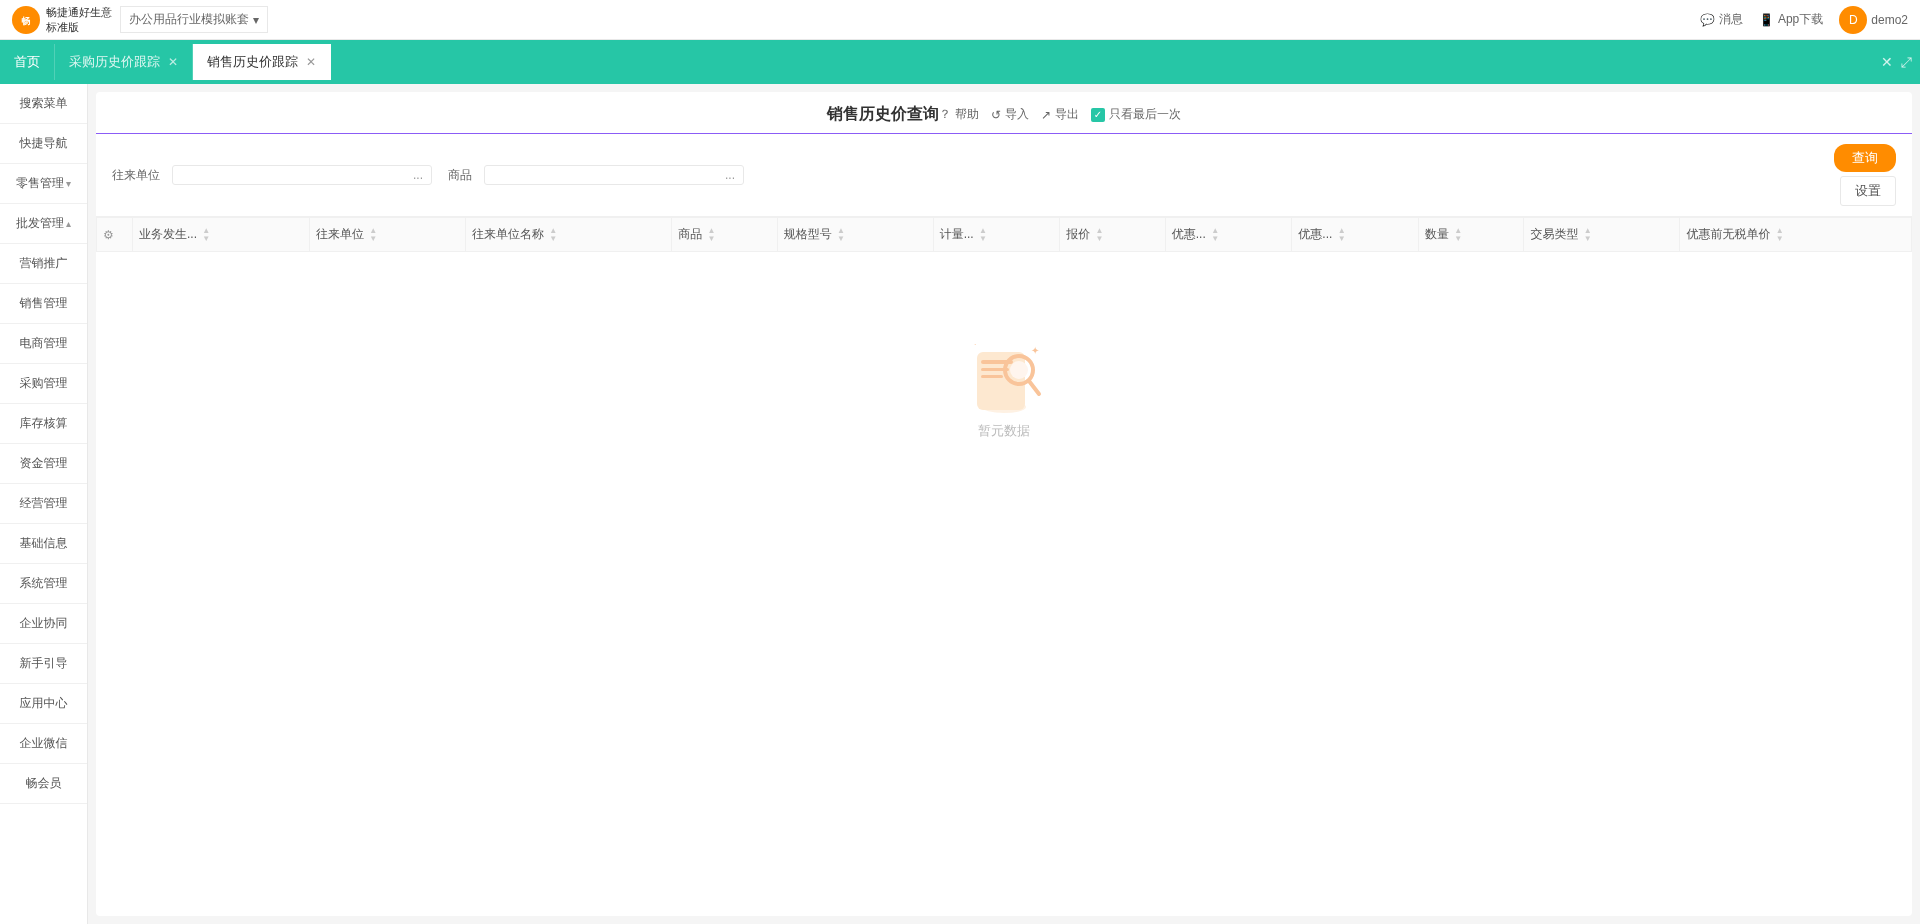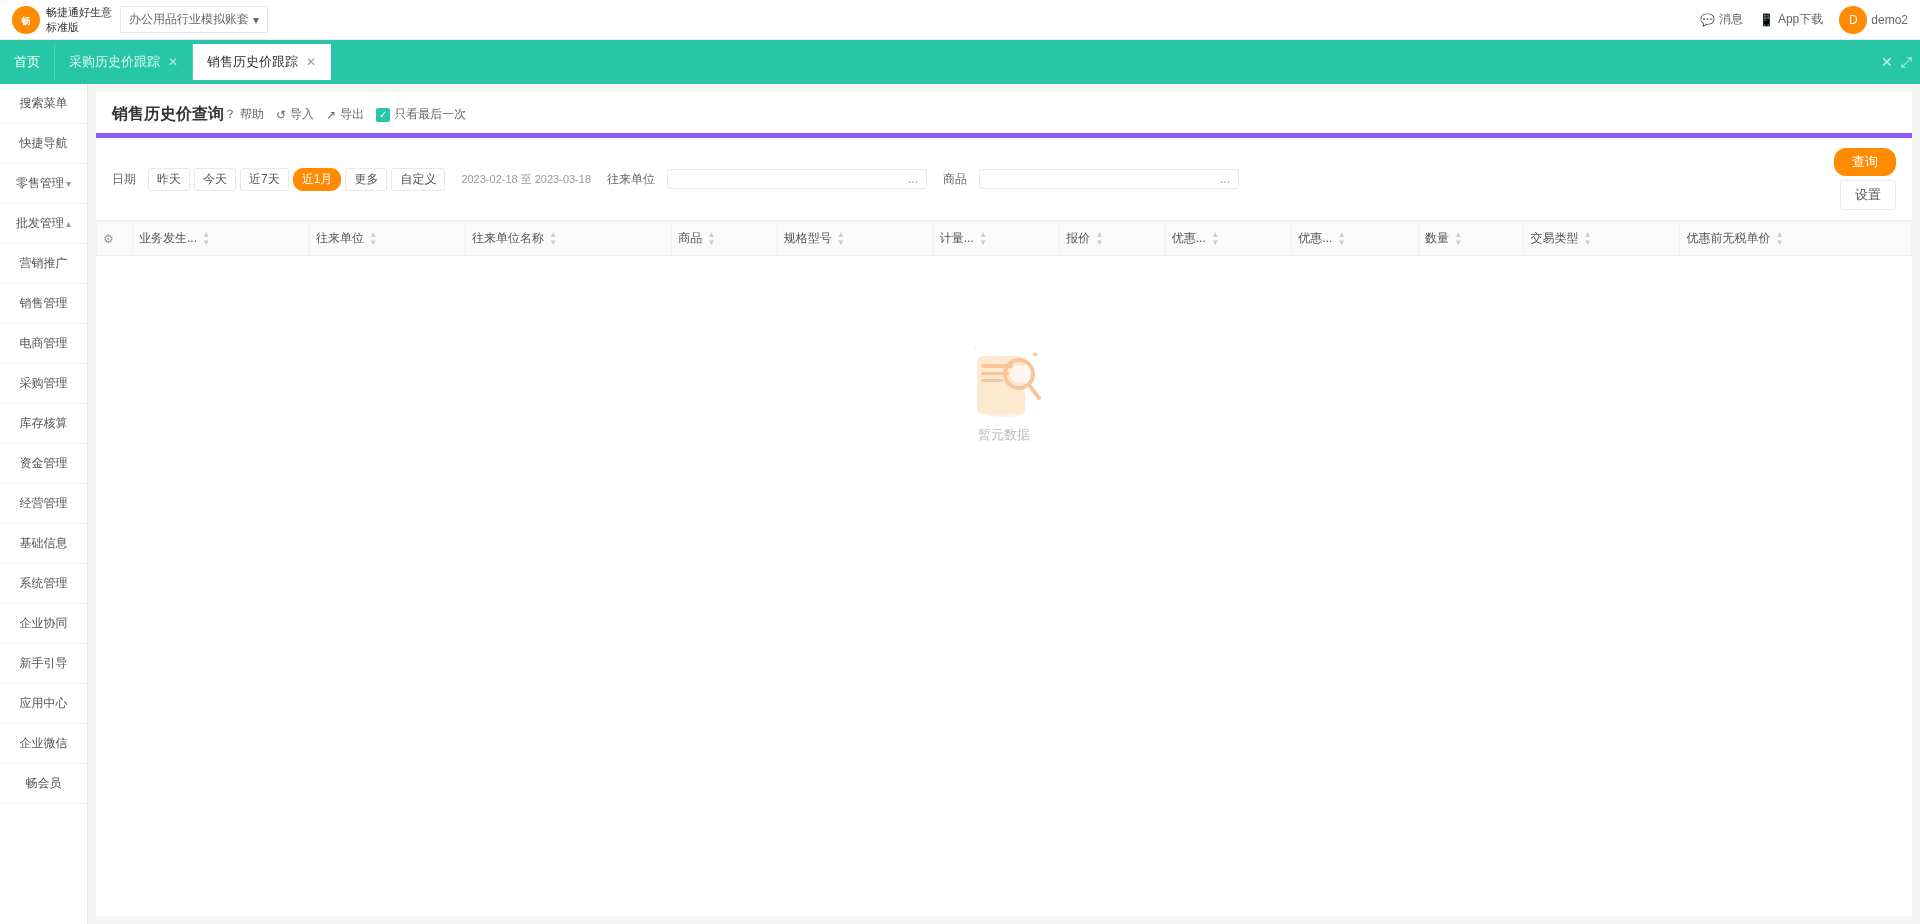--- a/index.html
+++ b/index.html
@@ -184,24 +184,24 @@
       margin: 8px;
       border-radius: 4px;
       display: flex;
       flex-direction: column;
       overflow: hidden;
     }
 
     
     .page-header {
       padding: 12px 16px 8px;
-      border-bottom: 5px solid #8b5cf6;
-      display: flex;
-      align-items: center;
-      justify-content: flex-start;
+      border-bottom: 1px solid #8b5cf6;
+      display: flex;
+      align-items: center;
+      justify-content: center;
     }
     .page-title {
       font-size: 16px;
       font-weight: bold;
       color: #333;
     }
     .page-actions {
       display: flex;
       align-items: center;
       gap: 12px;
@@ -522,32 +522,20 @@
           </div>
           <label class="checkbox-label">
             <div class="checkbox-teal">✓</div>
             <span>只看最后一次</span>
           </label>
         </div>
       </div>
 
       <div class="filter-area">
         <div class="filter-row">
-          <span class="filter-label">日期</span>
-          <div class="date-buttons">
-            <button class="date-btn">昨天</button>
-            <button class="date-btn">今天</button>
-            <button class="date-btn">近7天</button>
-            <button class="date-btn active-orange">近1月</button>
-            <button class="date-btn">更多</button>
-            <button class="date-btn">自定义</button>
-          </div>
-          <span class="date-range-text">2023-02-18 至 2023-03-18</span>
-        </div>
-        <div class="filter-row">
           <span class="filter-label">往来单位</span>
           <div class="filter-input-wrap">
             <input type="text" style="">
             <span class="filter-ellipsis">...</span>
           </div>
         </div>
         <div class="filter-row">
           <span class="filter-label">商品</span>
           <div class="filter-input-wrap">
             <input type="text" style="">

